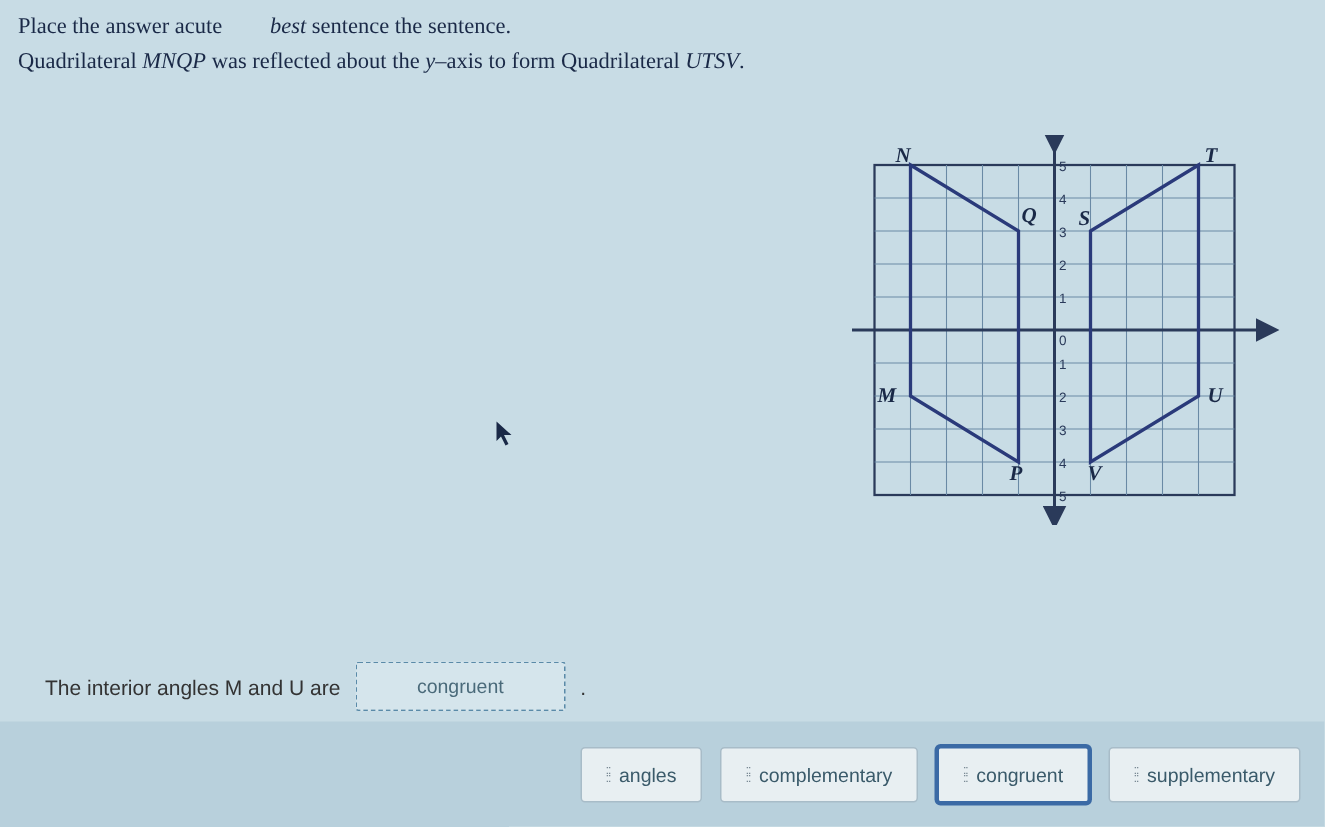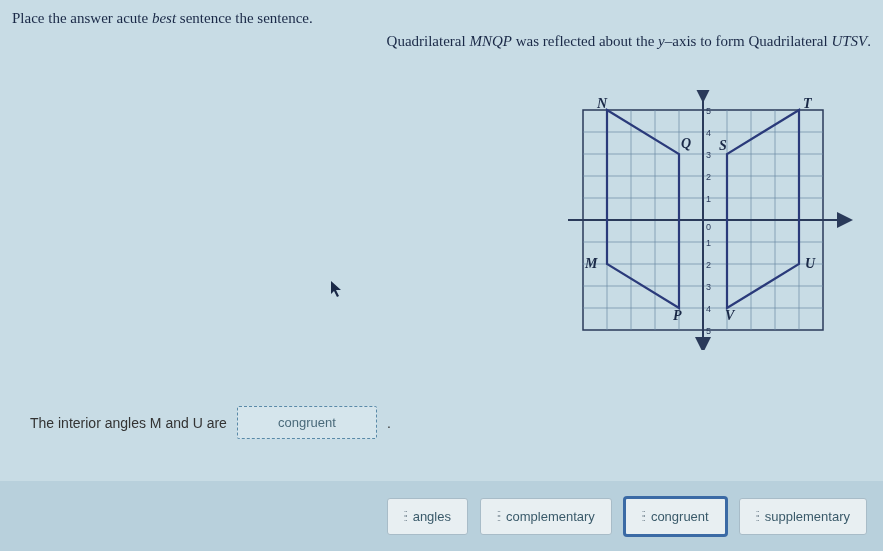--- a/index.html
+++ b/index.html
@@ -13,26 +13,25 @@
       overflow: hidden;
     }
     .header {
       padding: 10px 12px 0 12px;
     }
     .instruction {
       font-size: 15px;
       color: #1a2947;
       margin-bottom: 6px;
     }
-    .instruction em { font-style: italic; }
+    .instruction em { font-style: italic; margin-left: 28px; }
     .problem-text {
       font-size: 15px;
       color: #1a2947;
       margin-bottom: 20px;
-      text-align: right;
     }
     .problem-text em { font-style: italic; }
     .content-area {
       display: flex;
       padding: 20px 30px 0 30px;
       gap: 40px;
       align-items: flex-start;
     }
     .graph-area {
       margin-left: auto;
@@ -45,21 +44,21 @@
       left: 330px;
       top: 280px;
       font-size: 16px;
       color: #1a2947;
     }
     svg.graph {
       display: block;
     }
     .sentence-row {
       position: absolute;
-      top: 396px;
+      top: 431px;
       left: 0;
       right: 0;
       padding: 10px 30px;
       display: flex;
       align-items: center;
       gap: 10px;
       font-family: Arial, sans-serif;
       font-size: 14px;
       color: #333;
     }

